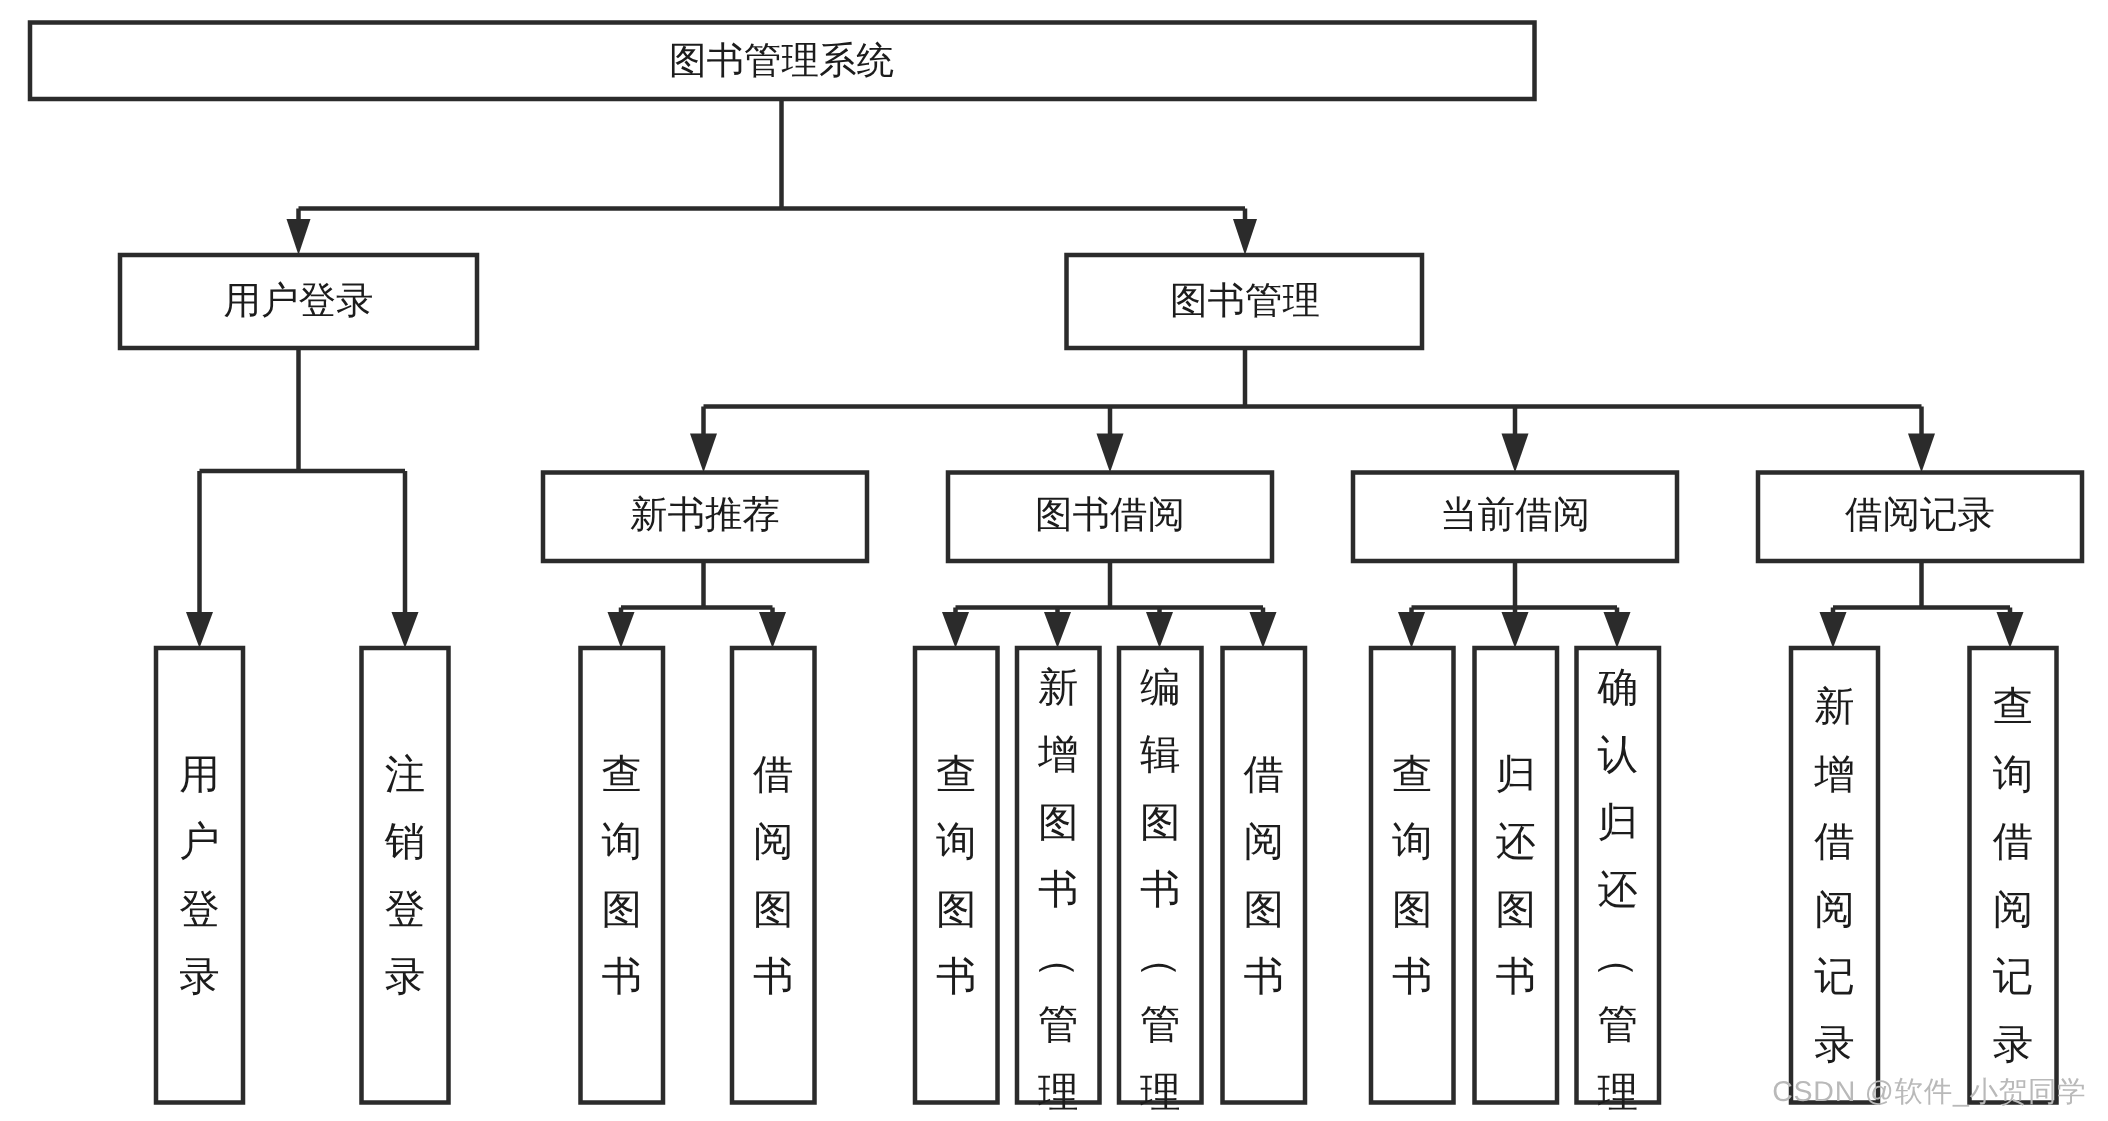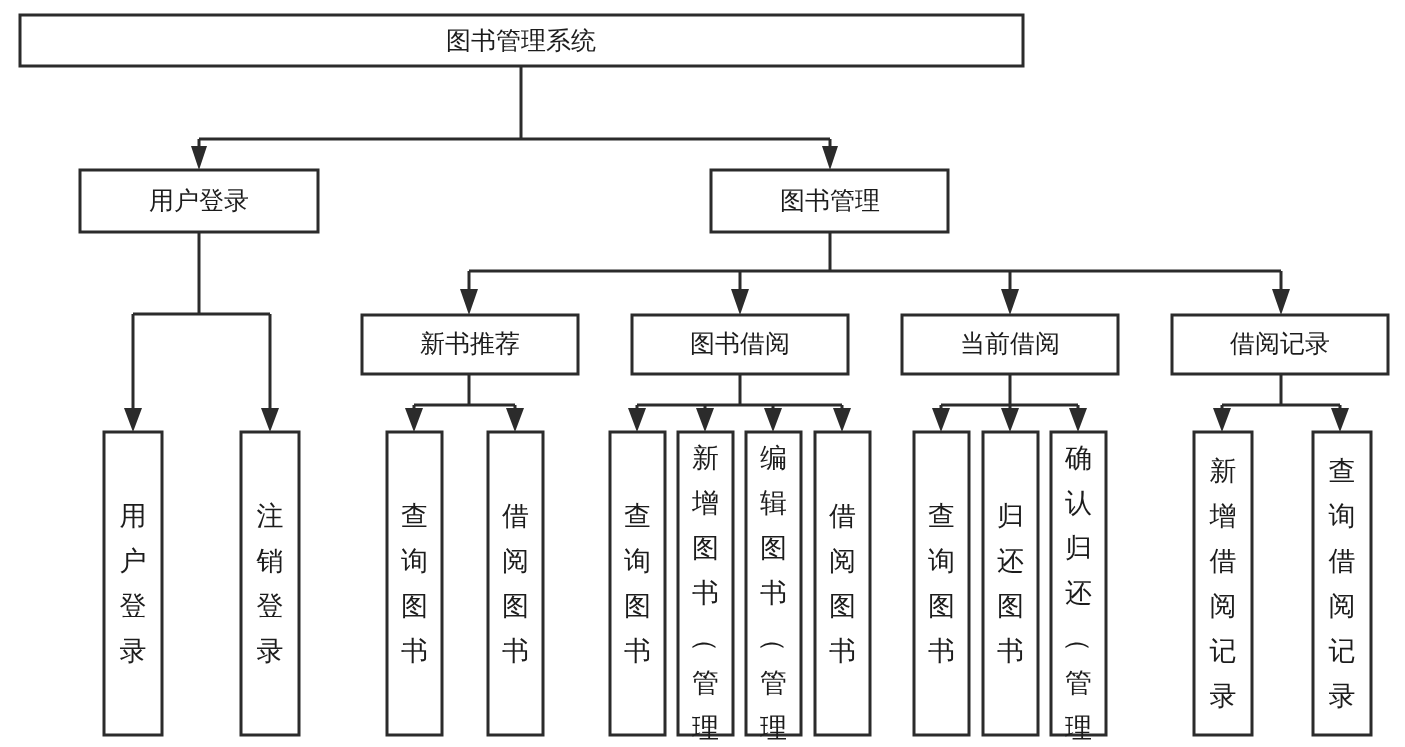--- a/index.html
+++ b/index.html
@@ -291,13 +291,14 @@
       <div style="position: absolute; left: 1313px; top: 448.5px; width: 58px; height: 270px; display: flex; flex-direction: column; align-items: center; justify-content: flex-start; color: rgb(28, 28, 28); font-size: 27px; line-height: 45px; font-family: &quot;Liberation Sans&quot;, &quot;DejaVu Sans&quot;, sans-serif; pointer-events: none;">
         <span>查</span>
         <span>询</span>
         <span>借</span>
         <span>阅</span>
         <span>记</span>
         <span>录</span>
       </div>
     </div>
 
+  <div class="watermark">CSDN @软件_小贺同学</div>
 </div>
 
 </body></html>

